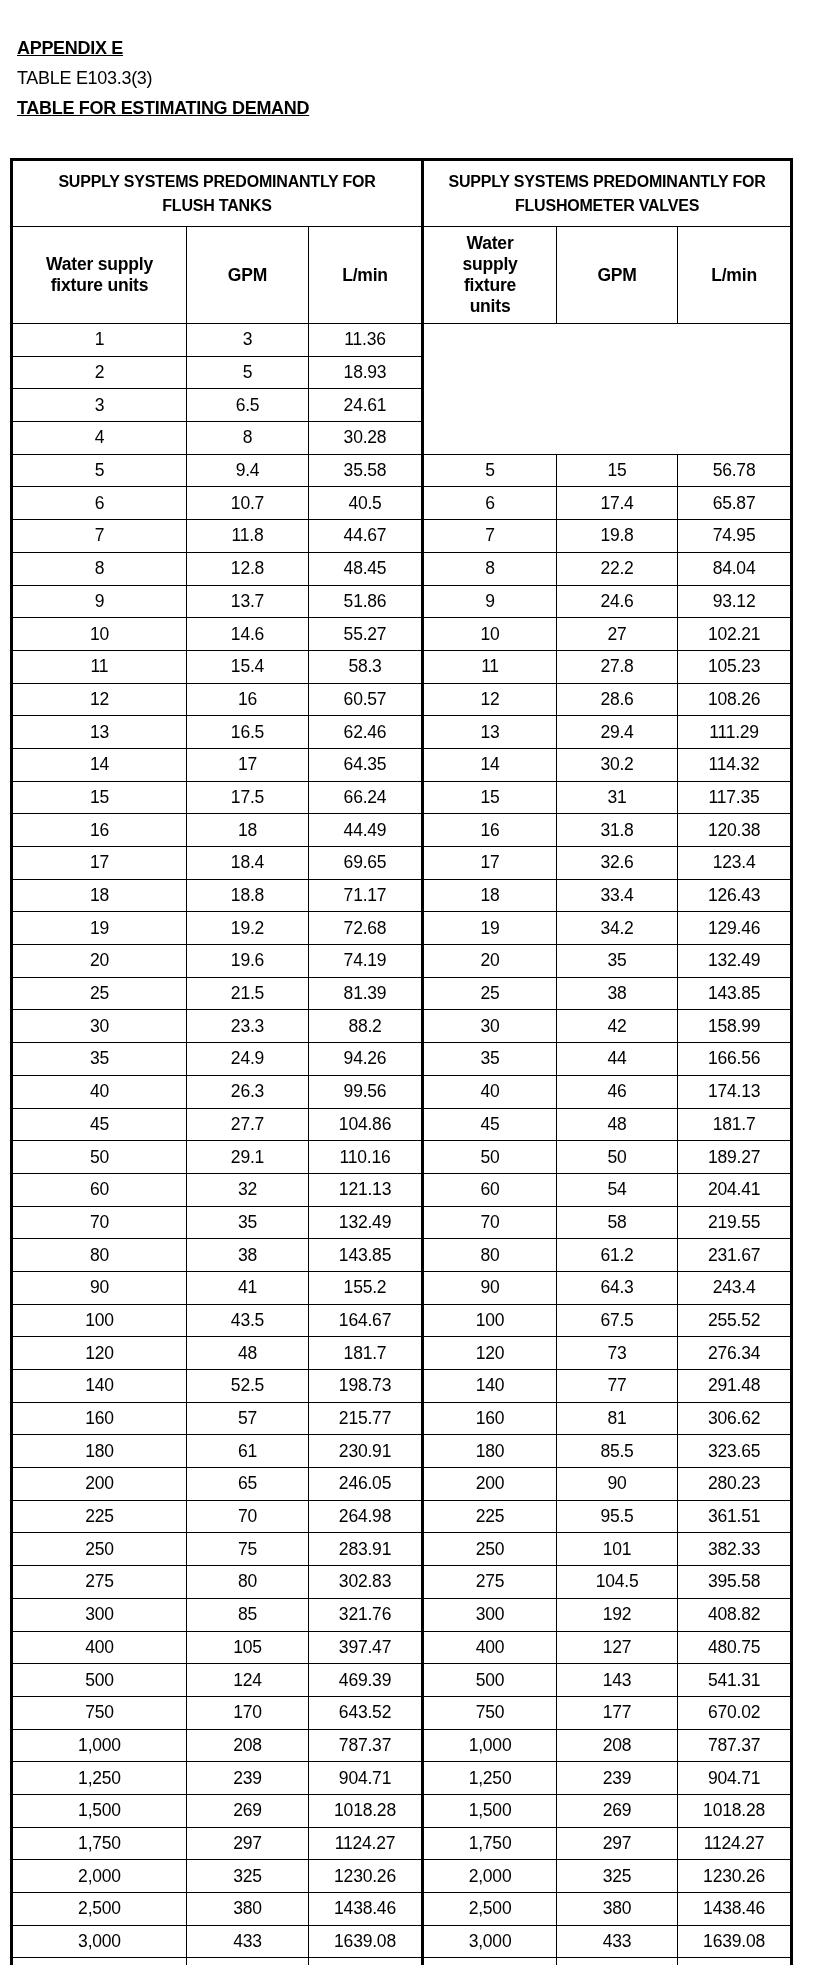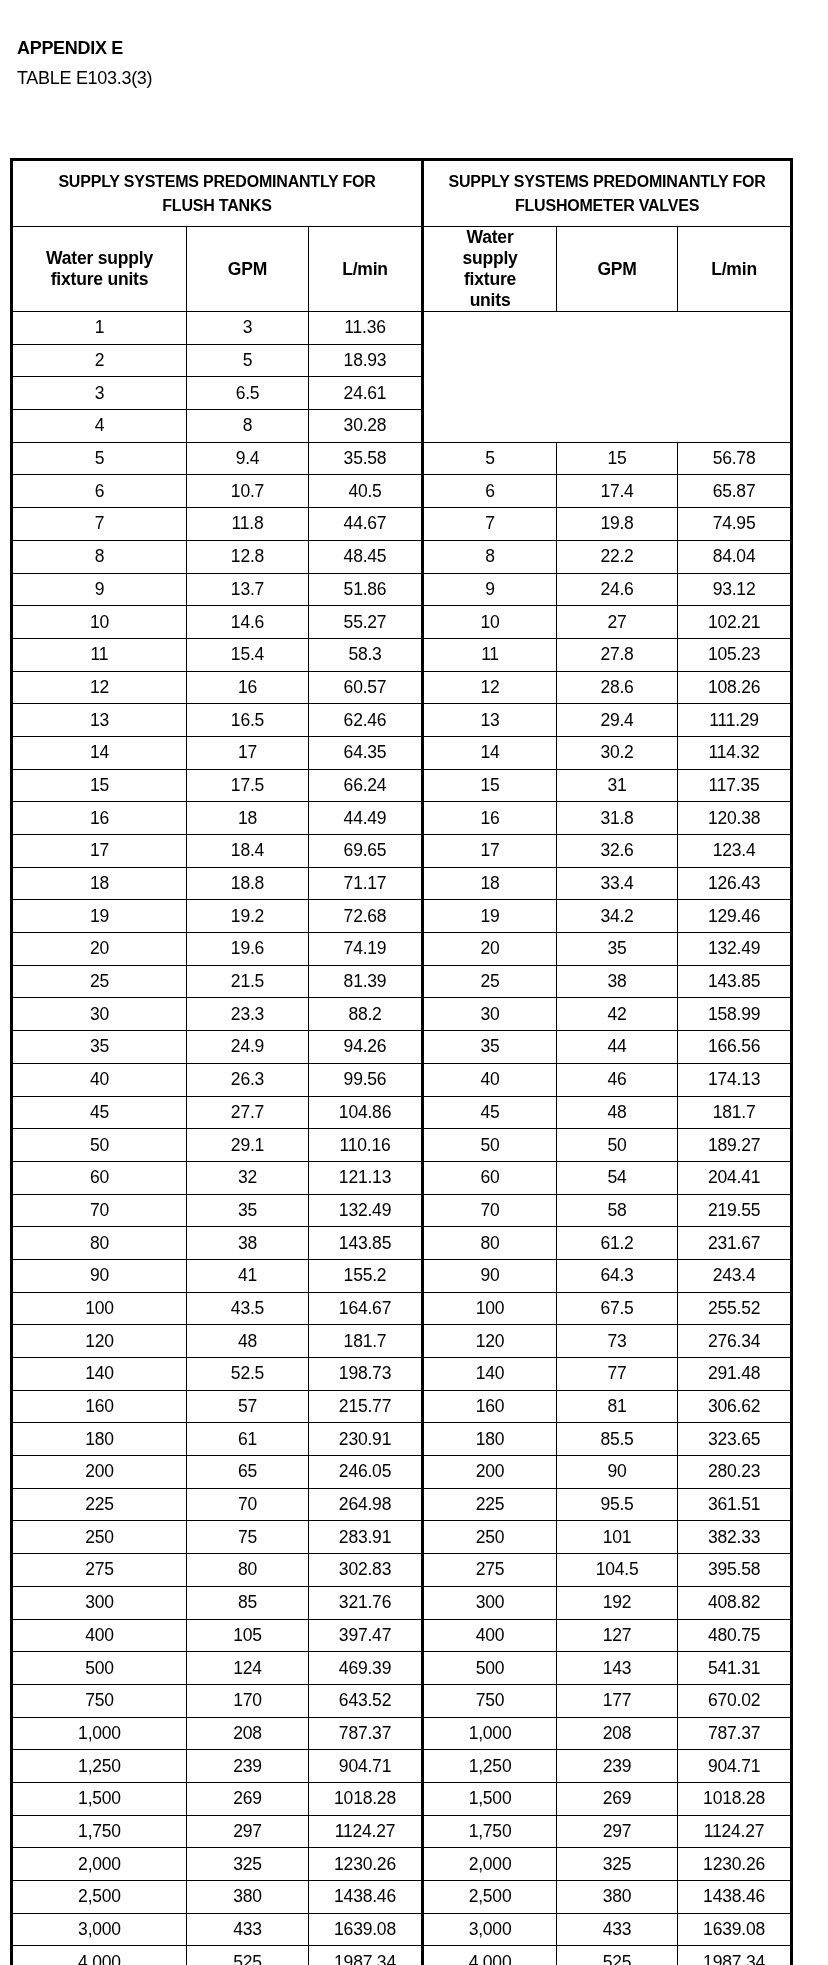--- a/index.html
+++ b/index.html
@@ -20,21 +20,21 @@
     position: absolute;
     left: 17px;
     top: 33px;
     letter-spacing: -0.3px;
   }
   .title-line {
     font-size: 18px;
     line-height: 30px;
     white-space: nowrap;
   }
-  .bold { font-weight: 700; }
+  .bold { font-weight: 700; text-decoration: underline; }
 
   table.demand-table {
     position: absolute;
     left: 10px;
     top: 158px;
     width: 783px;
     border-collapse: collapse;
     table-layout: fixed;
     border: 3px solid #000000;
   }
@@ -55,39 +55,40 @@
     font-weight: 700;
     line-height: 24px;
   }
   tr.column-header-row th {
     height: 57px;
     font-size: 17.5px;
     font-weight: 700;
     line-height: 21px;
   }
   tr.column-header-row th.fixture-col {
-    padding: 0 26px;
+    padding: 6px 26px;
   }
   tbody td {
     height: 31.7px;
     font-size: 17.5px;
     font-weight: 400;
   }
   td.blank-cell {
     background: #ffffff;
   }
 </style>
 </head>
 <body>
 
 <div class="page">
 
   <div class="title-block">
     <div class="title-line bold">APPENDIX E</div>
     <div class="title-line">TABLE E103.3(3)</div>
+    <div class="title-line bold">TABLE FOR ESTIMATING DEMAND</div>
   </div>
 
   <table class="demand-table">
     <colgroup>
       <col style="width:175px">
       <col style="width:122px">
       <col style="width:114px">
       <col style="width:134px">
       <col style="width:121px">
       <col style="width:114px">

